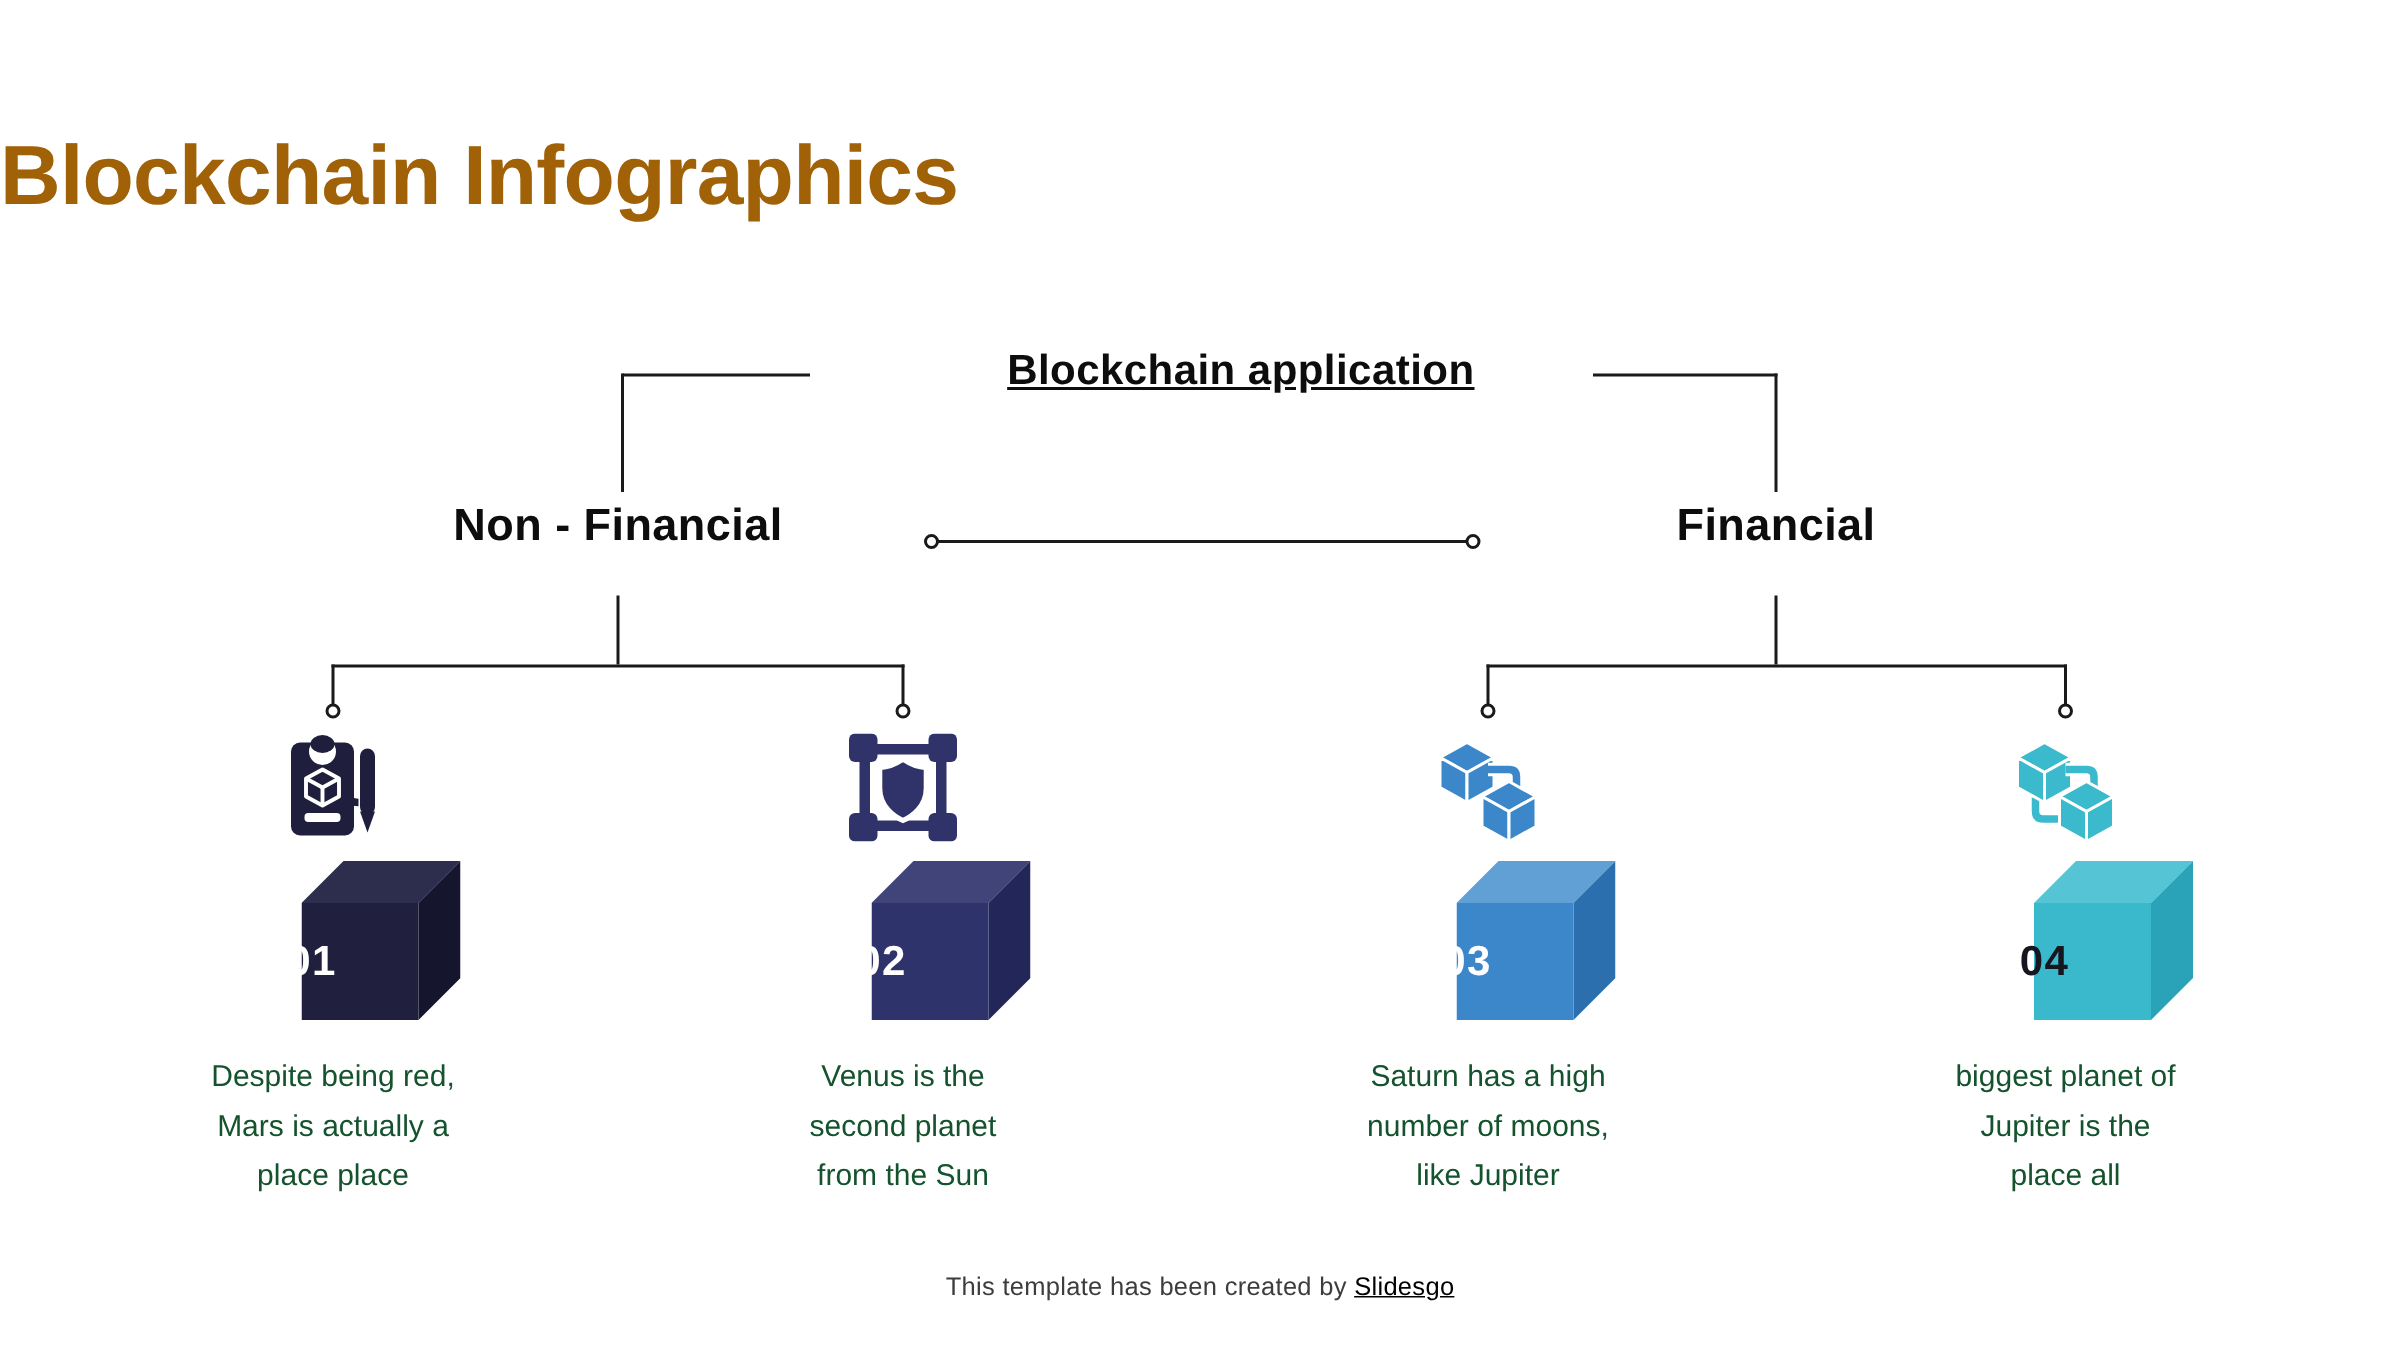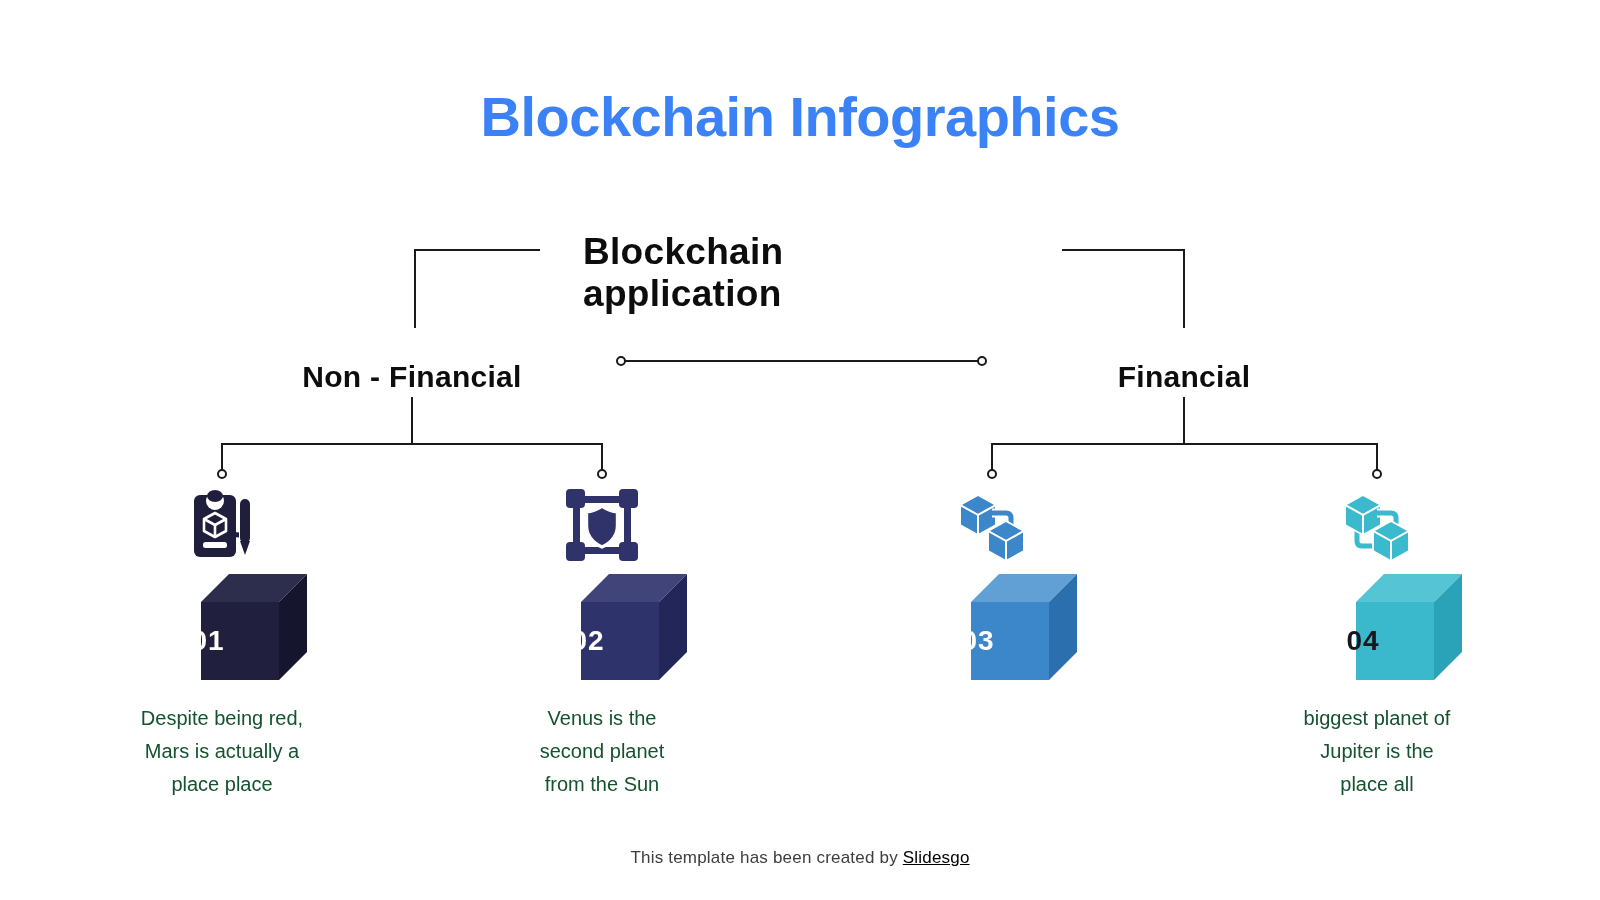--- a/index.html
+++ b/index.html
@@ -1,26 +1,26 @@
 <!DOCTYPE html>
 <html><head>
 <meta charset="utf-8">
 <style>
   * { margin:0; padding:0; box-sizing:border-box; }
   html,body { width:1600px; height:900px; background:#ffffff; overflow:hidden;
               font-family:"Liberation Sans", sans-serif; }
   .stage { position:relative; width:1600px; height:900px; background:#fff; }
 
-  .title { position:absolute; top:84px; left:0; width:1600px; text-align:center;
-           font-size:56px; font-weight:800; letter-spacing:-0.5px; color:#3b82f6; }
-
-  .root-label { position:absolute; top:231px; left:583px; width:400px; text-align:left;
-                font-size:37px; font-weight:700; color:#0d0d0d; letter-spacing:0.3px; }
-
-  .branch-label { position:absolute; top:360px; width:300px; text-align:center;
+  .title { position:absolute; top:84px; left:0; width:1600px; 
+           font-size:56px; font-weight:800; letter-spacing:-0.5px; color:#a16207; }
+
+  .root-label { position:absolute; top:231px; left:583px; width:400px; text-align:right;
+                font-size:28px; font-weight:700; color:#0d0d0d; letter-spacing:0.3px;text-decoration:underline; }
+
+  .branch-label { position:absolute; top:334px; width:300px; text-align:center;
                   font-size:30px; font-weight:700; color:#0d0d0d; letter-spacing:0.3px; }
   .branch-nonfin { left:262px; }
   .branch-fin    { left:1034px; }
 
   
   .hline { position:absolute; border-top:2px solid #1a1a1a; height:0; }
   .vline { position:absolute; border-left:2px solid #1a1a1a; width:0; }
   .node-dot { position:absolute; width:10px; height:10px; border:2px solid #1a1a1a;
               border-radius:50%; background:#fff; }
 
@@ -158,20 +158,25 @@
       </svg>
     </div>
     <div class="cube">
       <svg width="106" height="106" viewBox="0 0 106 106">
         <polygon points="0,28 28,0 106,0 78,28" style="fill:var(--cube-top)"></polygon>
         <polygon points="78,28 106,0 106,78 78,106" style="fill:var(--cube-right)"></polygon>
         <polygon points="0,28 78,28 78,106 0,106" style="fill:var(--cube-front)"></polygon>
       </svg>
       <div class="cube-number">03</div>
     </div>
+    <div class="desc">
+      <span>Saturn has a high</span>
+      <span>number of moons,</span>
+      <span>like Jupiter</span>
+    </div>
   </div>
 
   <div class="item item-3" style="--icon-color: #3bbacd; --cube-top: #55c5d5; --cube-front: #3bb9cc; --cube-right: #2aa3b8; --num-color: #16161e;">
     <div class="icon-box">
       <svg width="76" height="72" viewBox="0 0 76 72">
         <path d="M18 38 v 14 q 0 5 5 5 h 10" fill="none" stroke="#fff" stroke-width="9"></path>
         <path d="M18 38 v 14 q 0 5 5 5 h 10" fill="none" stroke-width="5" style="stroke:var(--icon-color)"></path>
         <g style="fill:var(--icon-color)" stroke="#fff" stroke-width="2" stroke-linejoin="round">
           <polygon points="6,16 24,6 42,16 24,26"></polygon>
           <polygon points="6,16 24,26 24,46 6,36"></polygon>

